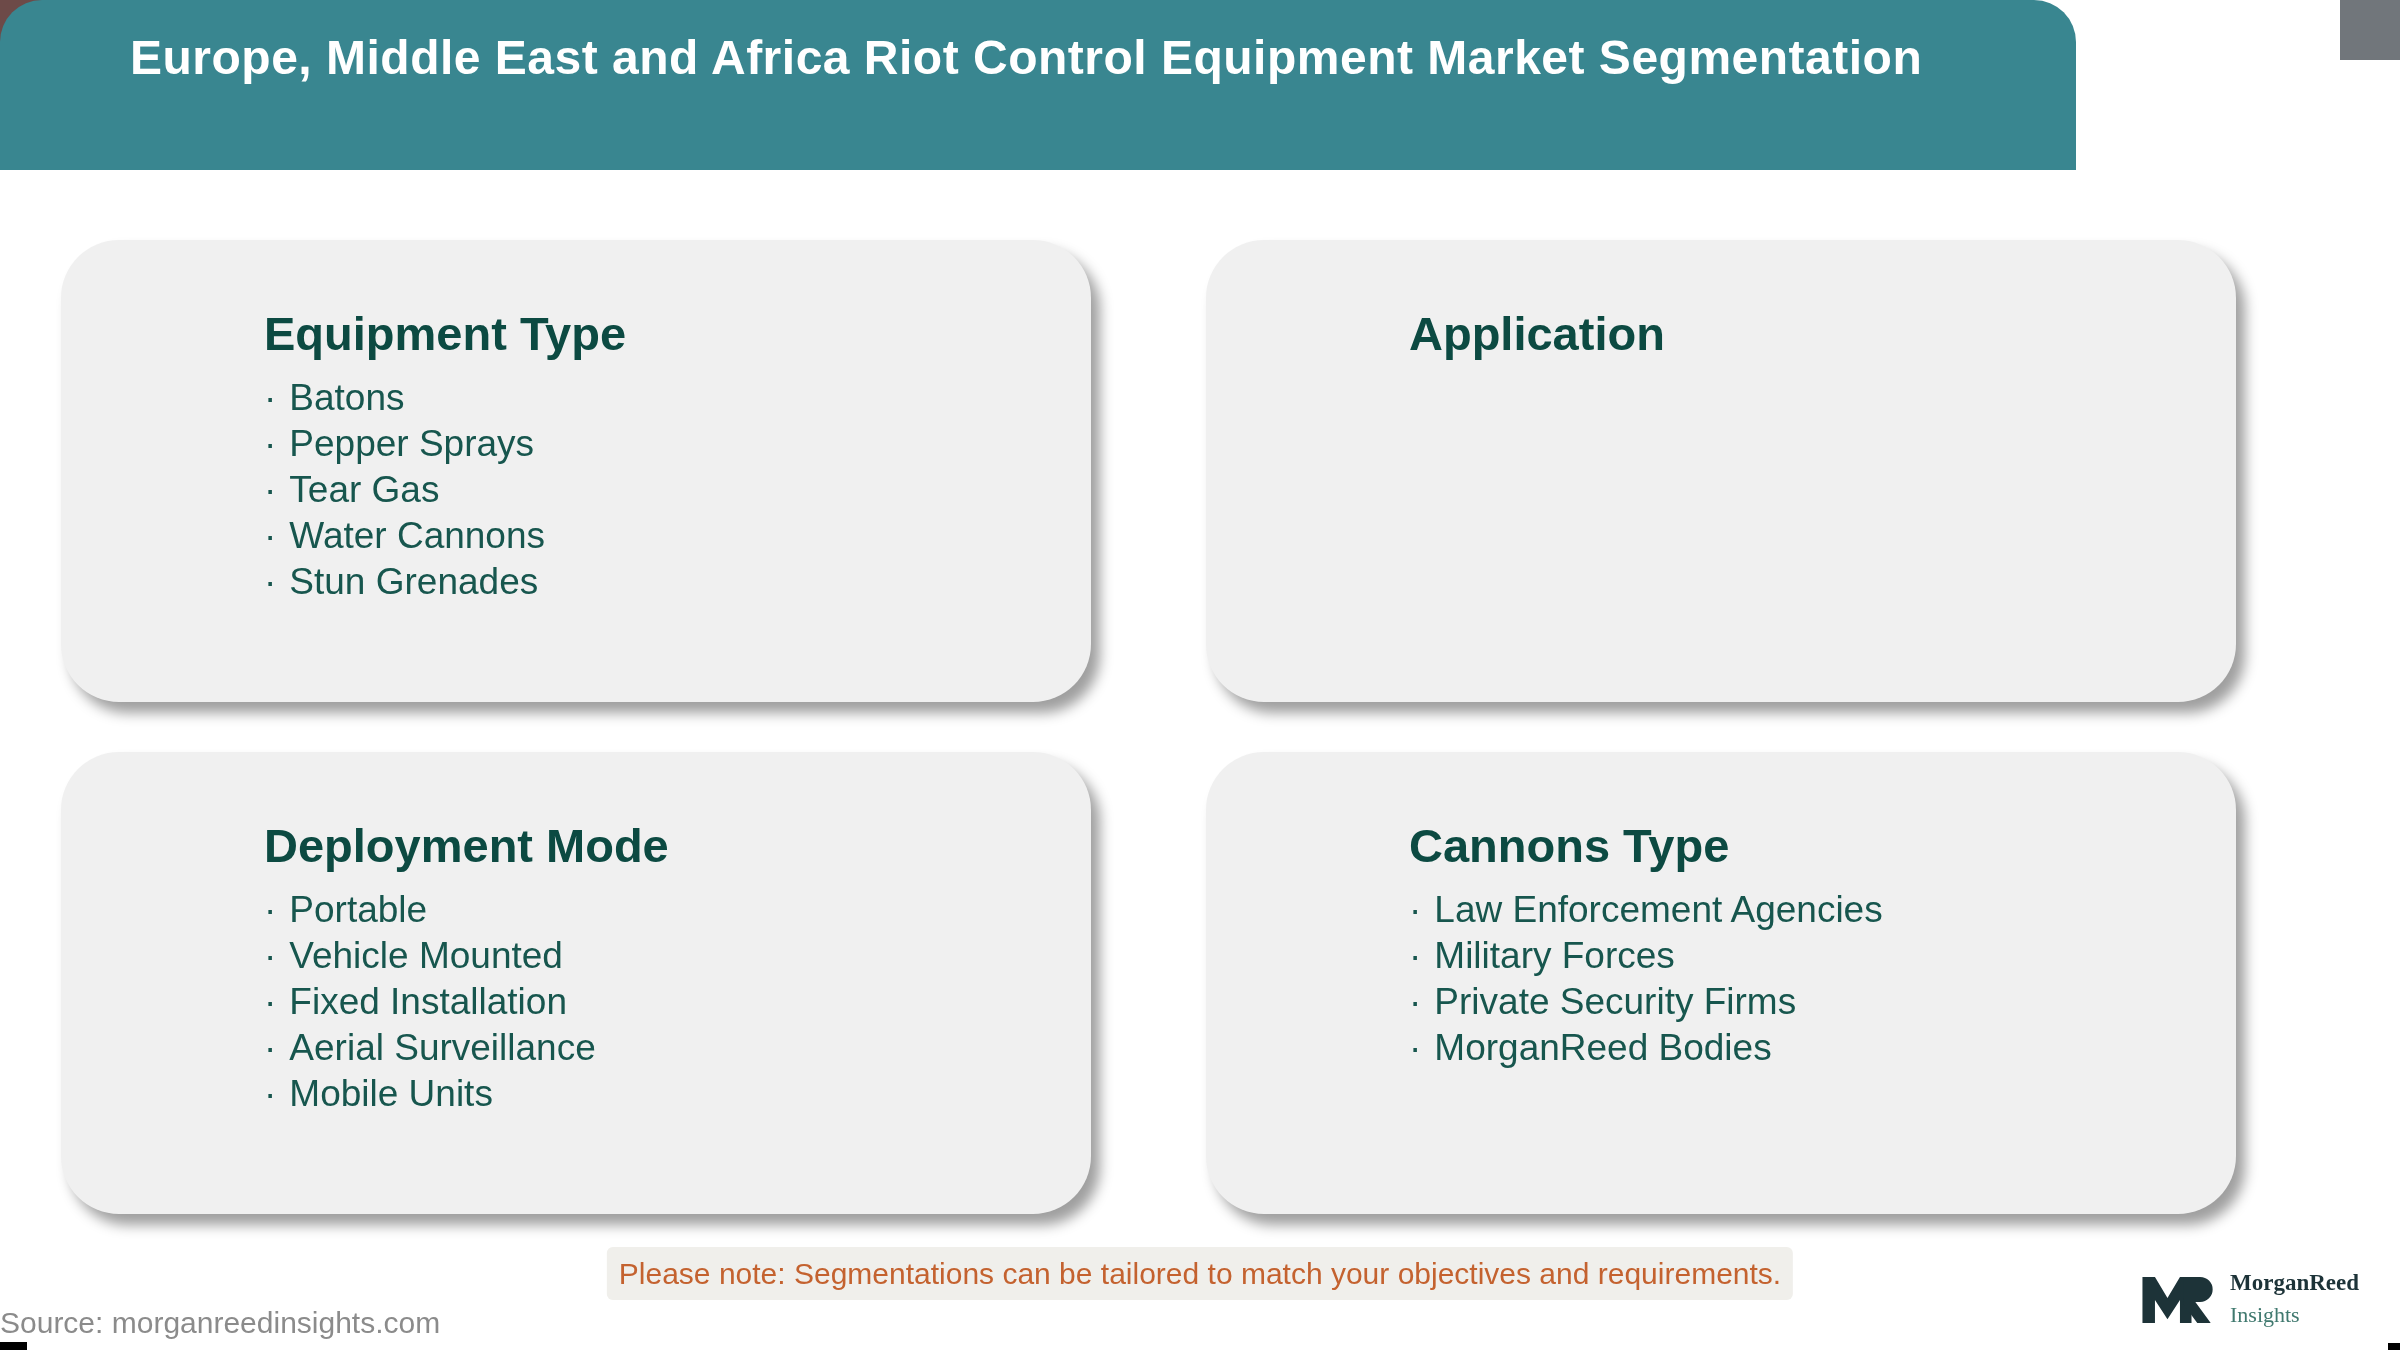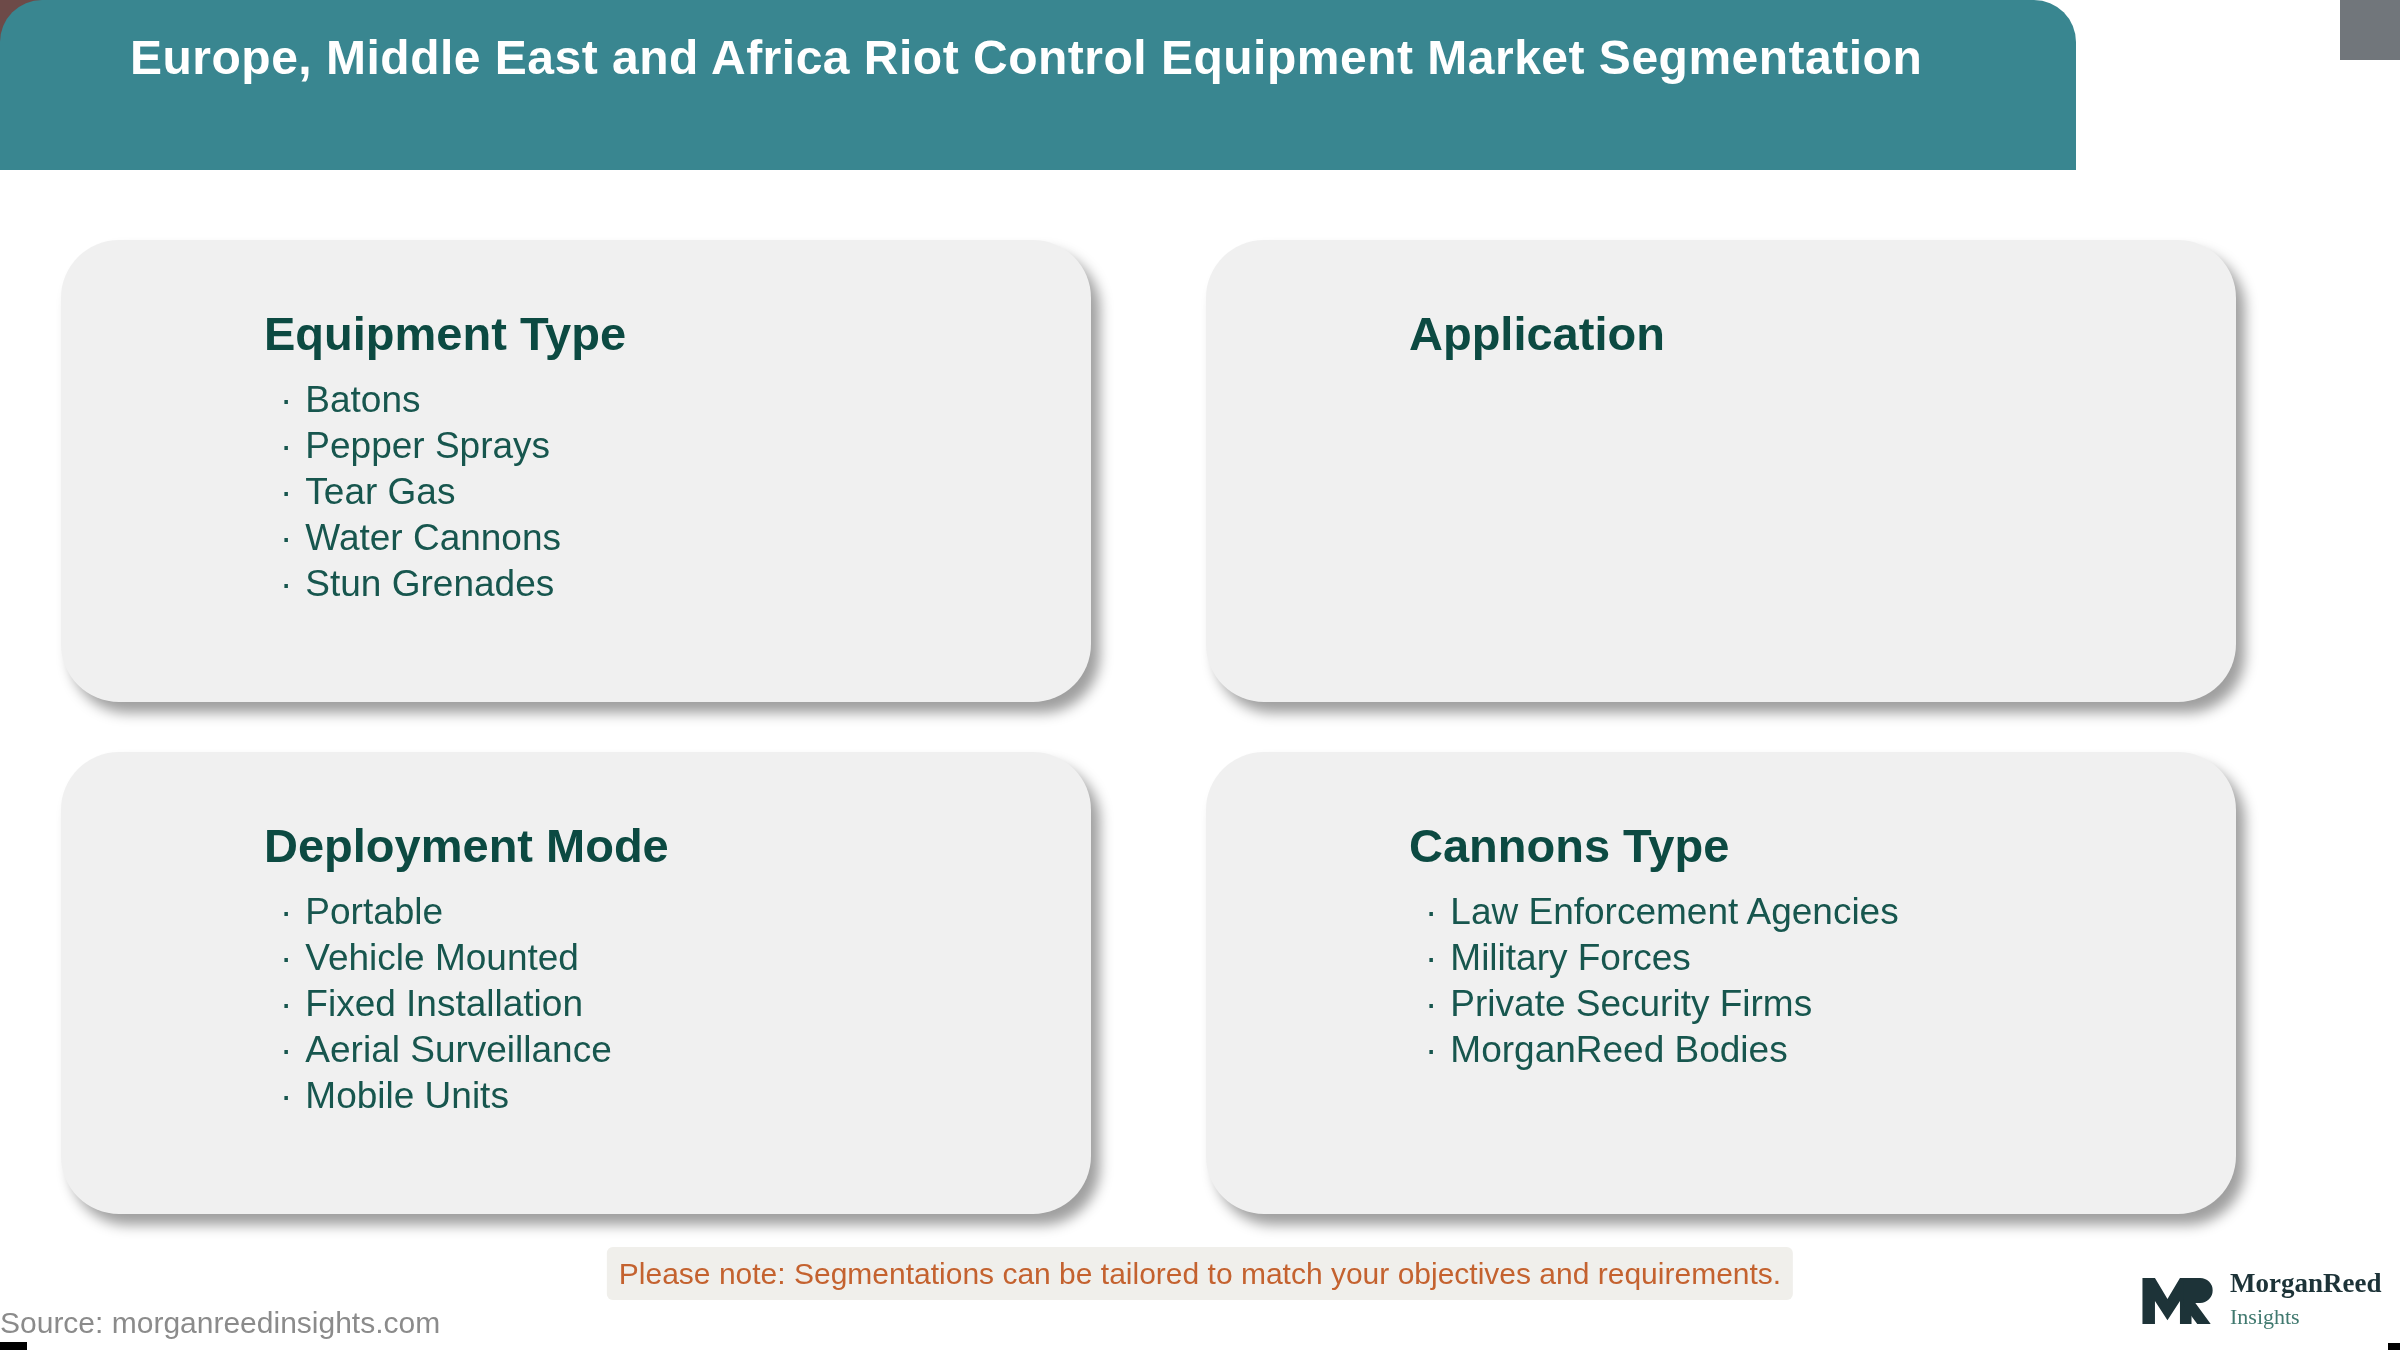--- a/index.html
+++ b/index.html
@@ -32,21 +32,21 @@
     box-sizing:border-box; padding:66px 60px 0 203px; z-index:2;
   }
   .card-equipment-type{left:61px;  top:240px;}
   .card-application   {left:1206px;top:240px;}
   .card-deployment-mode{left:61px; top:752px;}
   .card-customer-type {left:1206px;top:752px;}
   .card-title{
     margin:0 0 14px 0; font-size:47px; font-weight:bold;
     color:var(--card_title);
   }
-  .card-list{list-style:none; margin:16px; padding:0;}
+  .card-list{list-style:none; margin:0; padding:0;}
   .card-list li{
     font-size:37px; line-height:46px; color:var(--card_item);
   }
   .card-list li::before{content:"·"; margin-right:13px;}
   .note-banner{
     position:absolute; left:50%; transform:translateX(-50%); top:1247px;
     height:53px; background:var(--note_bg); border-radius:6px;
     display:flex; align-items:center; padding:0 12px; z-index:2;
     white-space:nowrap;
   }
@@ -54,21 +54,21 @@
   .source-line{
     position:absolute; left:0; top:1303px; width:2400px; text-align:left;
     font-size:30px; line-height:40px; color:var(--source_text); z-index:2;
   }
   .logo{
     position:absolute; left:2140px; top:1268px; display:flex;
     align-items:center; gap:12px; z-index:2;
   }
   .logo svg{display:block;}
   .logo-wordmark{font-family:"Liberation Serif", serif; line-height:30px;}
-  .logo-name{font-size:27px; font-weight:bold; color:var(--logo_dark); white-space:nowrap;}
+  .logo-name{font-size:23px; font-weight:bold; color:var(--logo_dark); white-space:nowrap;}
   .logo-tagline{font-size:22px; color:var(--logo_teal);}
   .mark{position:absolute; background:#000; z-index:3;}
   .mark-bl{left:0; top:1342px; width:27px; height:8px;}
   .mark-br{left:2388px; top:1343px; width:12px; height:7px;}
 </style>
 </head>
 <body>
 
 <div class="slide">
 

